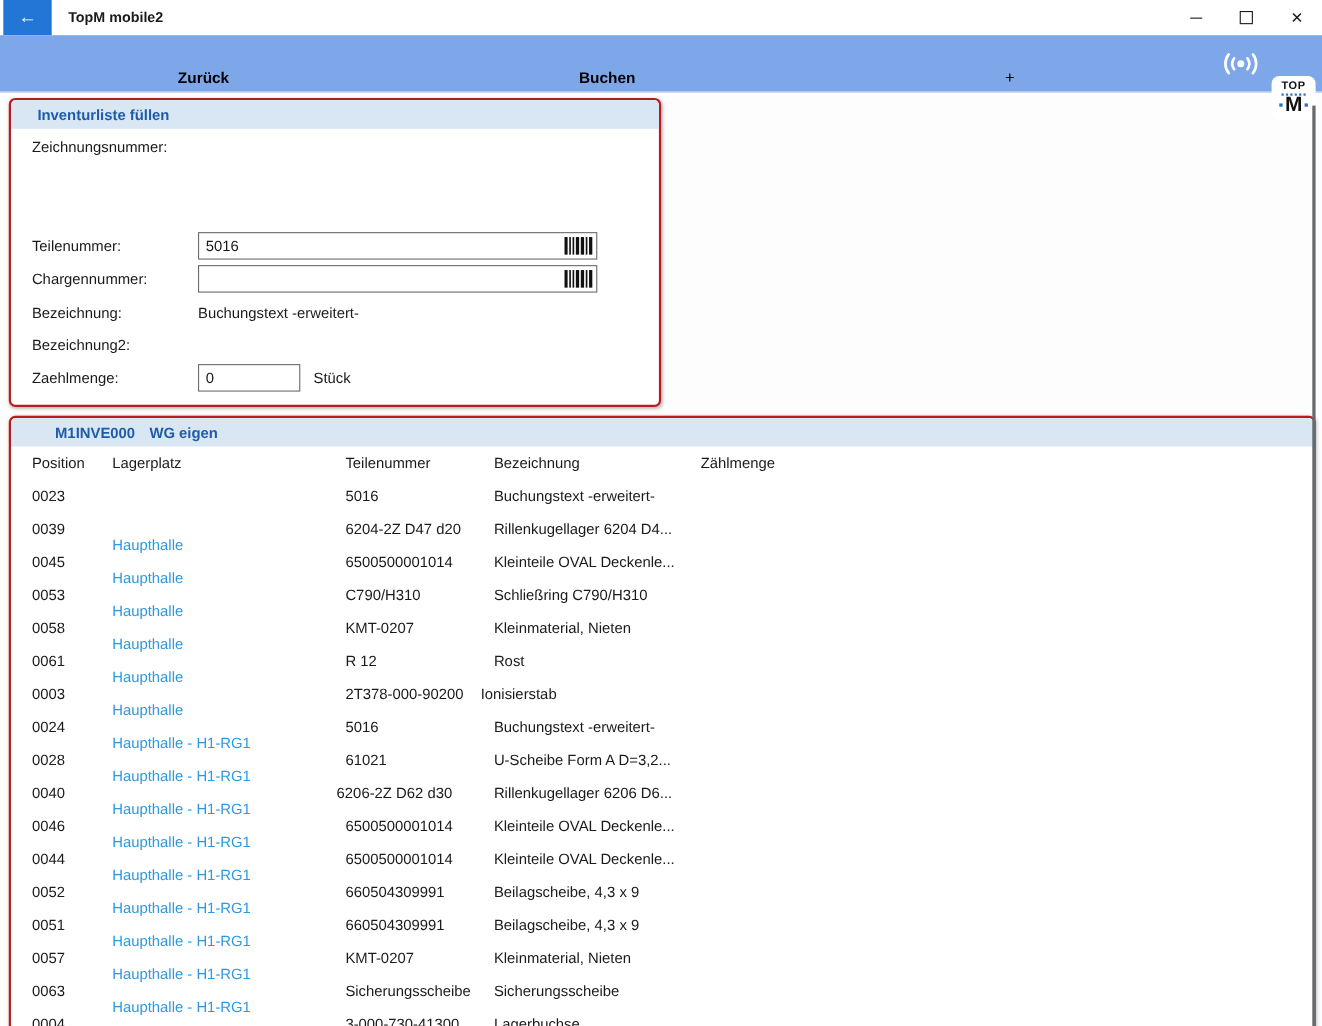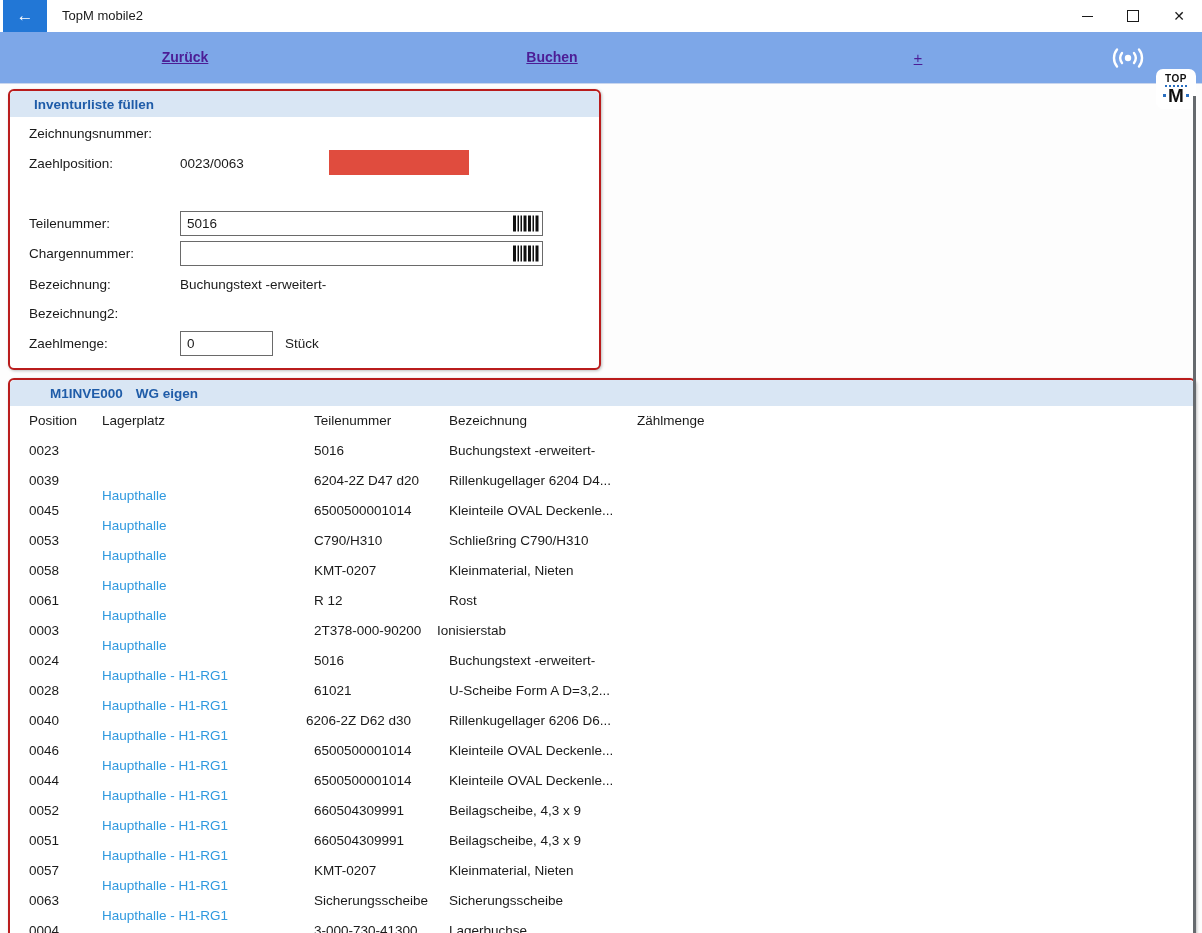--- a/index.html
+++ b/index.html
@@ -4,32 +4,32 @@
 <style>
   html,body{margin:0;padding:0;}
   body{width:1202px;height:933px;overflow:hidden;background:#fff;
        font-family:"Liberation Sans",sans-serif;-webkit-font-smoothing:antialiased;}
   #app{position:relative;width:1202px;height:933px;background:#fdfdfd;overflow:hidden;}
 
   
   .titlebar{position:absolute;left:0;top:0;width:1202px;height:32px;background:#ffffff;}
   .back-btn{position:absolute;left:3px;top:0;width:44px;height:32px;background:#2277d6;
             color:#fff;display:flex;align-items:center;justify-content:center;font-size:17px;cursor:pointer;}
-  .win-title{position:absolute;left:62px;top:0;height:32px;line-height:32px;font-size:13px;color:#1a1a1a;}
+  .win-title{position:absolute;left:62px;top:0;height:32px;line-height:32px;font-size:13px;color:#1a1a1a;font-weight:bold;}
   .winctl{position:absolute;top:0;width:46px;height:32px;display:flex;align-items:center;justify-content:center;}
   .winctl.min{left:1064px;} .winctl.max{left:1110px;} .winctl.close{left:1156px;}
   .glyph-min{width:11px;height:1px;background:#1a1a1a;}
   .glyph-max{width:10px;height:10px;border:1px solid #1a1a1a;}
   .glyph-close{font-size:14px;color:#1a1a1a;line-height:1;}
 
   
   .toolbar{position:absolute;left:0;top:32px;width:1202px;height:51px;background:#7da7e8;
            border-bottom:1px solid #c9d6ee;}
-  .tb-label{position:absolute;top:0;height:51px;line-height:51px;transform:translateX(-50%);
-            color:#4c1d95;font-weight:700;font-size:14px;cursor:pointer;white-space:nowrap;text-decoration:underline;}
+  .tb-label{position:absolute;top:13px;height:51px;line-height:51px;transform:translateX(-50%);
+            color:#000000;font-weight:700;font-size:14px;cursor:pointer;white-space:nowrap;}
   .tb-plus{font-weight:400;font-size:15px;}
   .wifi{position:absolute;left:1108px;top:13px;width:40px;height:26px;cursor:pointer;}
   .logo{position:absolute;left:1156px;top:37px;width:40px;height:40px;background:#fff;border-radius:7px;
         display:flex;flex-direction:column;align-items:center;justify-content:center;}
   .logo-top{font-size:10px;font-weight:900;letter-spacing:.5px;color:#111;line-height:10px;
             border-bottom:2px dotted #2a6fc0;padding-bottom:1px;}
   .logo-m{font-size:19px;font-weight:900;color:#111;line-height:18px;display:flex;align-items:center;gap:2px;}
   .logo-m::before,.logo-m::after{content:"";width:3px;height:3px;background:#2a6fc0;display:inline-block;}
 
   
@@ -111,25 +111,20 @@
   <div class="panel" id="form-panel">
     <div class="panel-head">
       <span>Inventurliste füllen</span>
     </div>
 
     <div class="frow" style="top:28px;">
       <span class="flabel">Zeichnungsnummer:</span>
       <span class="fvalue"></span>
     </div>
 
-    <div class="frow" style="top:58px;">
-      <span class="flabel">Zaehlposition:</span>
-      <span class="fvalue">0023/0063</span>
-      <div class="red-marker"></div>
-    </div>
 
 
     <div class="frow" style="top:118px;">
       <span class="flabel">Teilenummer:</span>
       <div class="finput-wrap">
         <input class="finput" type="text" value="5016" style="">
         <span class="barcode">
           <svg width="26" height="17" viewBox="0 0 26 16">
               <g fill="#111">
             <rect x="0" y="0" width="3" height="16"></rect>

